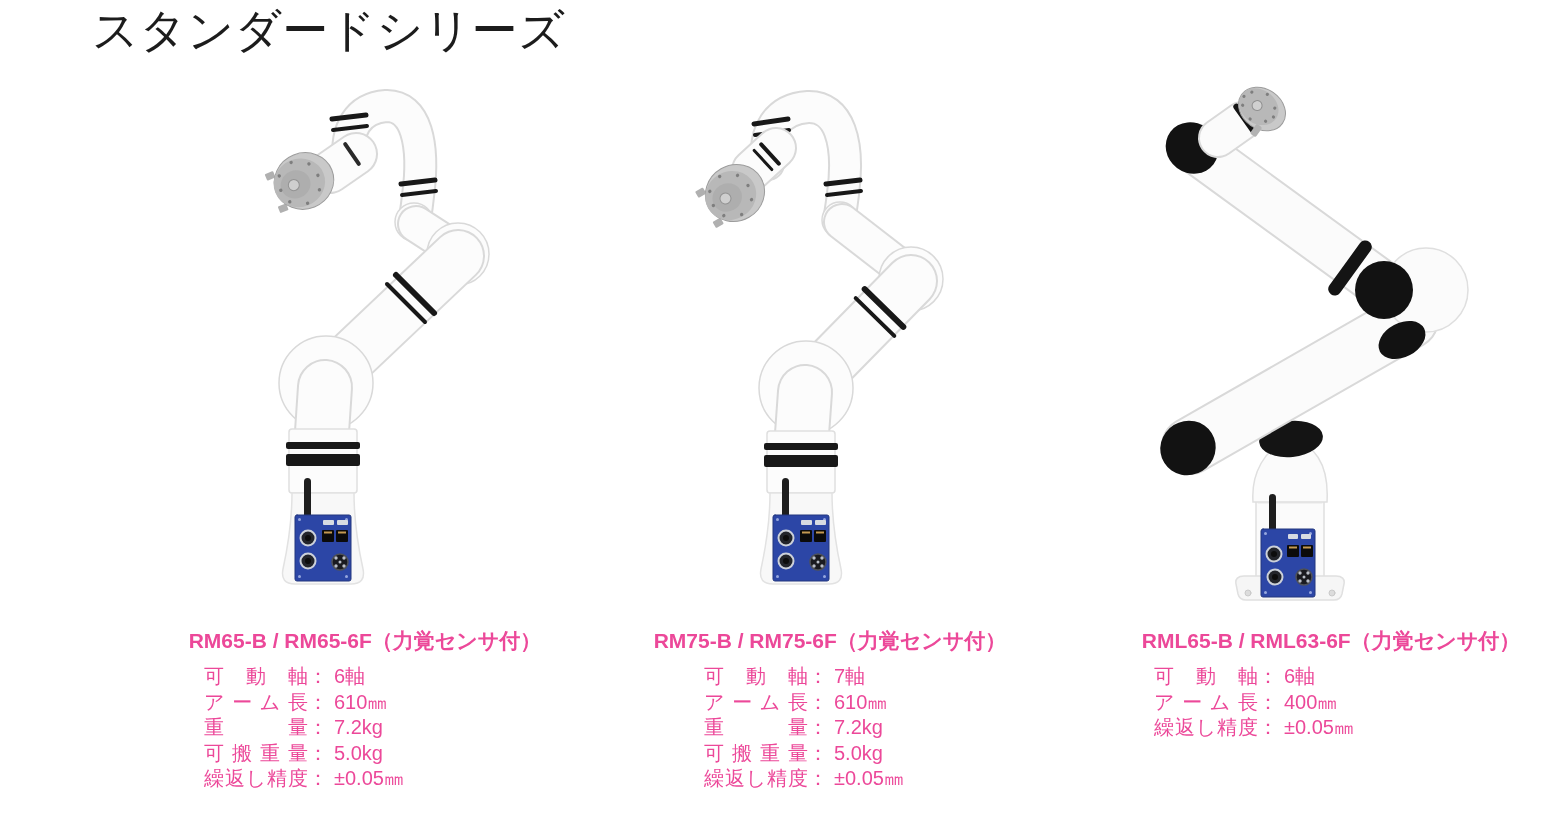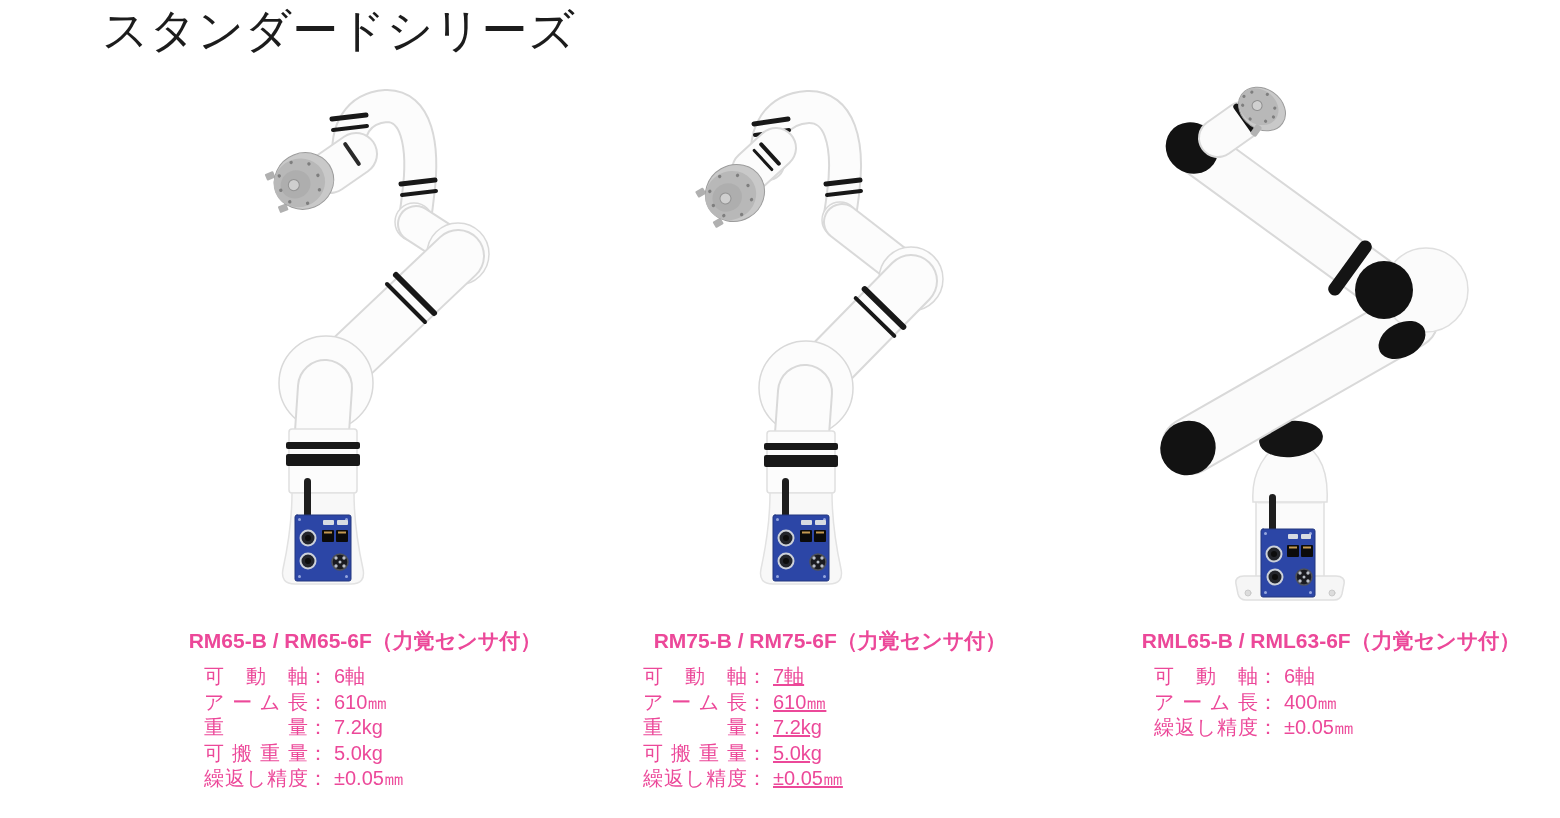--- a/index.html
+++ b/index.html
@@ -2,40 +2,40 @@
 <html><head>
 <meta charset="utf-8">
 <style>
   html,body{margin:0;padding:0;}
   body{
     width:1560px;height:818px;position:relative;overflow:hidden;
     background:#ffffff;color:#1b1b1b;
     font-family:"Liberation Sans","DejaVu Sans",sans-serif;
   }
   .page-title{
-    position:absolute;left:102px;top:0px;margin:0;
+    position:absolute;left:92px;top:0px;margin:0;
     font-size:46px;line-height:60px;font-weight:400;
     letter-spacing:0.5px;color:#1c1c1c;white-space:nowrap;
   }
   .robot-fig{position:absolute;top:82px;margin:0;}
   .robot-fig svg{display:block;}
   .fig1{left:228px;}
   .fig2{left:678px;}
   .fig3{left:1128px;}
   .product-name{
     position:absolute;top:627px;width:420px;margin:0;
     text-align:center;font-size:21px;font-weight:700;color:#ec4899;
     white-space:nowrap;
   }
   .n1{left:155px;}
   .n2{left:620px;}
   .n3{left:1121px;}
   .specs{position:absolute;top:664px;font-size:20px;color:#ec4899;}
   .s1{left:204px;}
-  .s2{left:643px;text-decoration:underline;}
+  .s2{left:704px;}
   .s3{left:1154px;}
   .srow{height:25.6px;line-height:25.6px;white-space:nowrap;}
   .slabel{
     display:inline-block;width:104px;
     text-align:justify;text-align-last:justify;-moz-text-align-last:justify;
     text-justify:inter-character;vertical-align:baseline;
   }
   .scolon{display:inline-block;}
   .sval{margin-left:6px;}
 </style>

